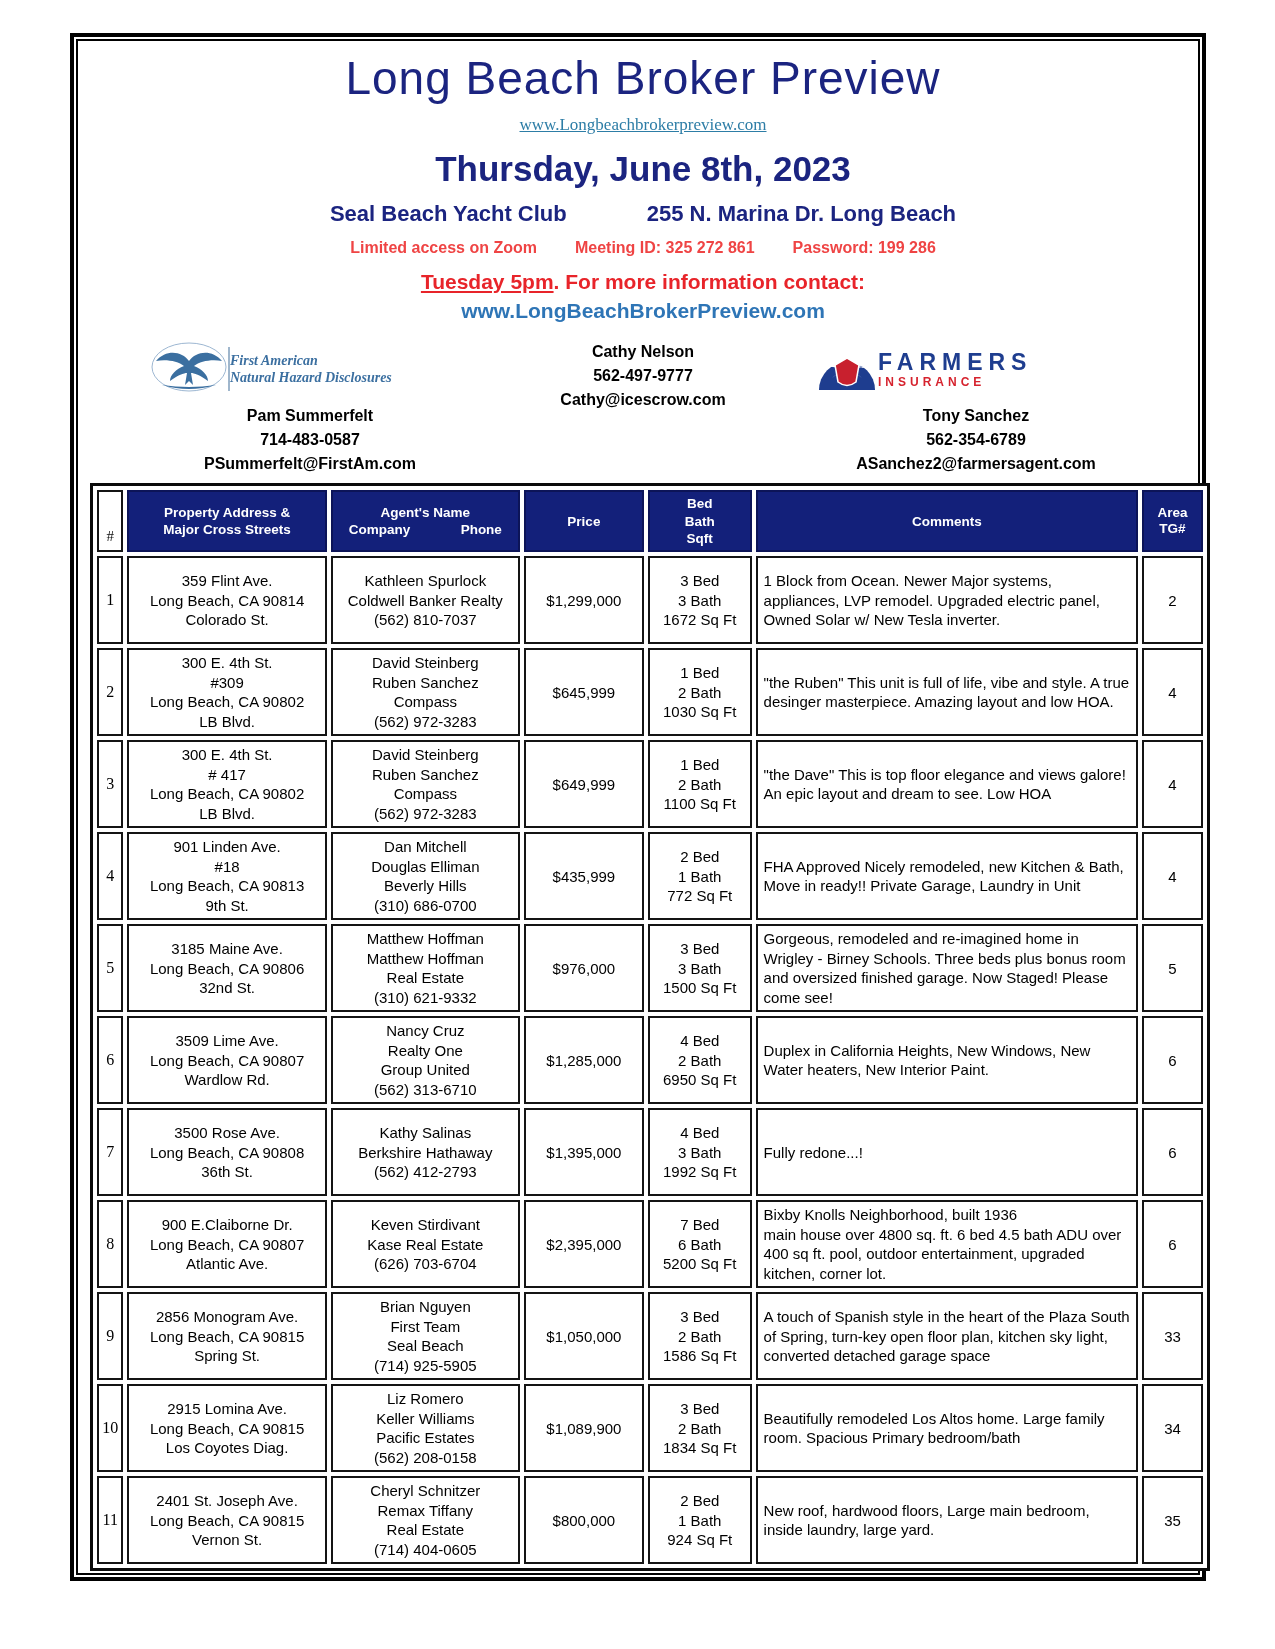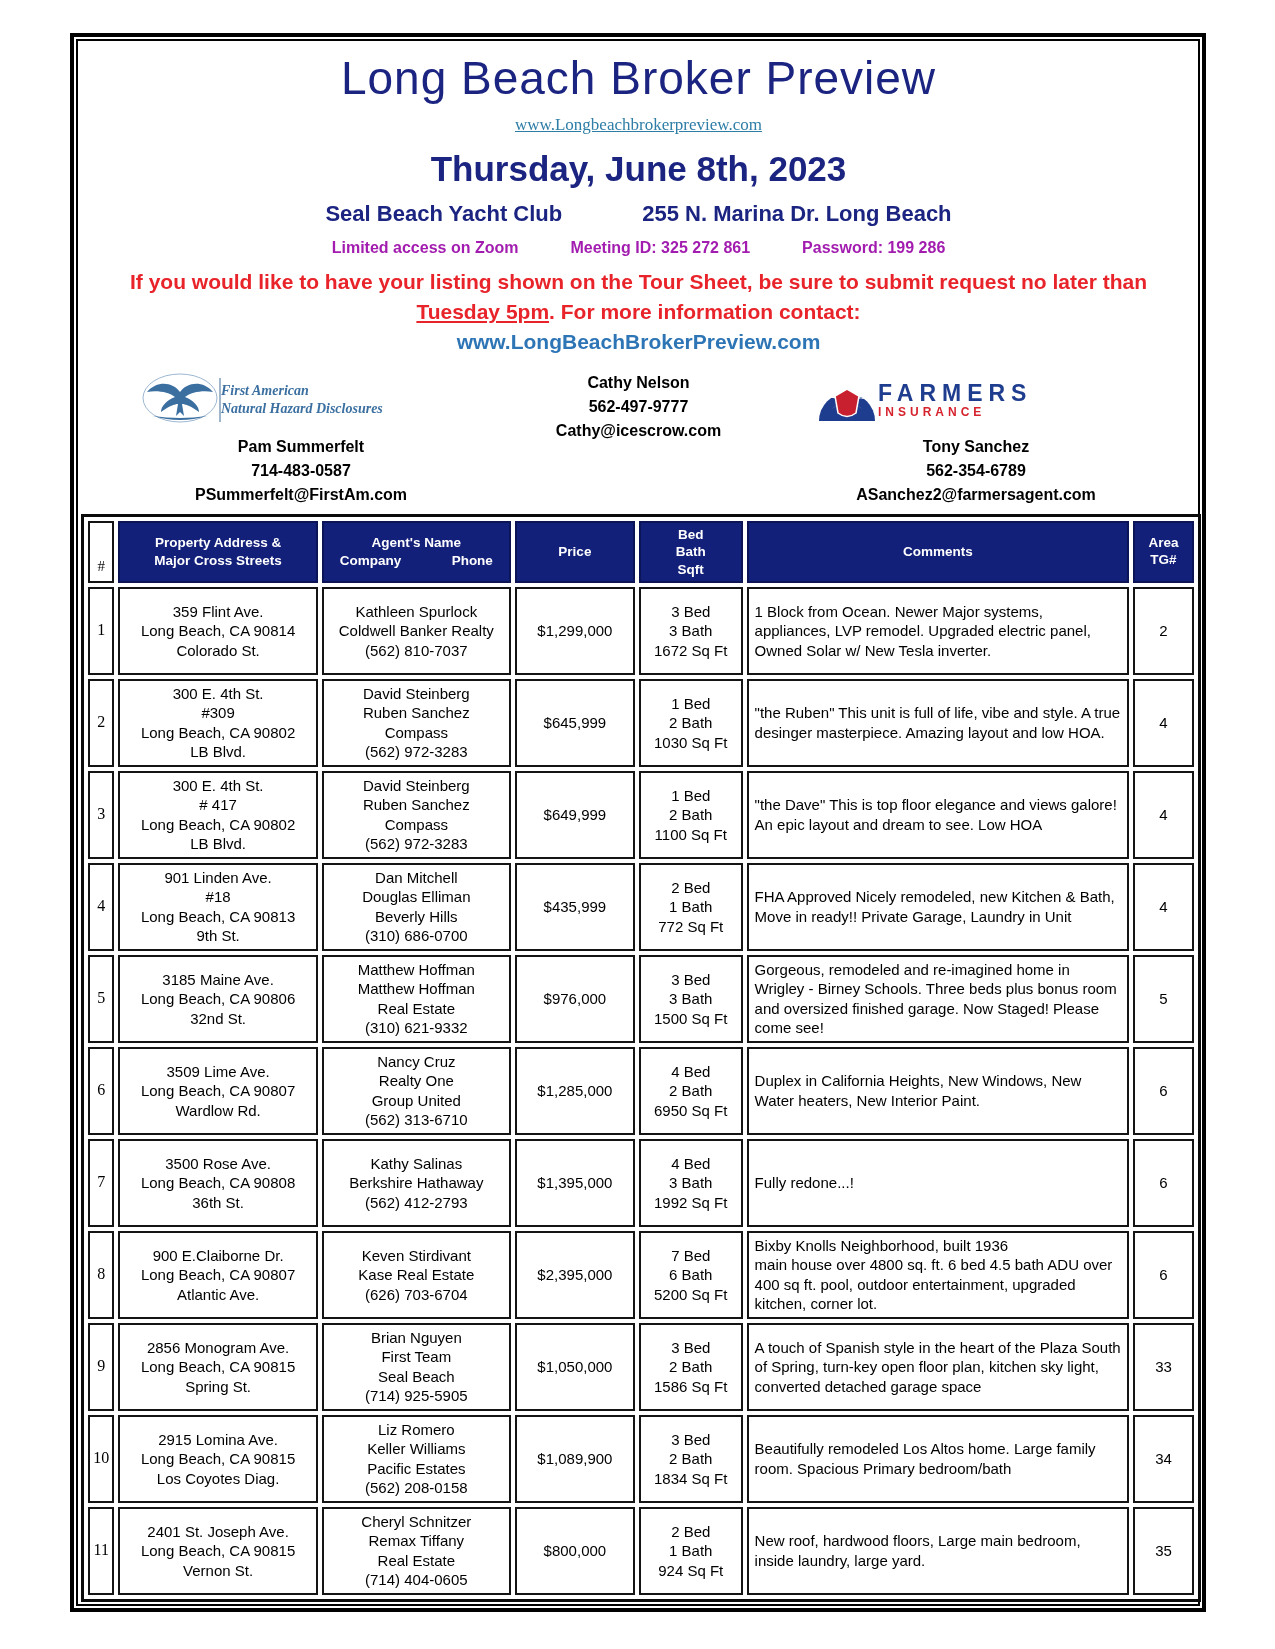--- a/index.html
+++ b/index.html
@@ -4,21 +4,21 @@
 <style>
   * { margin:0; padding:0; box-sizing:border-box; }
   body {
     width:1275px; height:1649px; background:#ffffff; position:relative;
     font-family:"Liberation Sans", sans-serif; color:#000;
   }
   .page {
     position:absolute; left:70px; top:33px; width:1136px;
     border:4px solid #000; padding:2px; background:#fff;
   }
-  .page-inner { border:2px solid #000; padding:6px 2px 0 3px; }
+  .page-inner { border:2px solid #000; padding:6px 2px 0 12px; }
 
   
   .doc-title {
     text-align:center; font-size:46px; color:#1b2480; letter-spacing:1px;
     margin-top:4px;
   }
   .top-link-wrap { text-align:center; margin-top:10px; }
   .top-link {
     font-family:"Liberation Serif", serif; font-size:17px; color:#2d7da6;
     text-decoration:underline;
@@ -29,22 +29,22 @@
   }
   .meeting-line {
     display:flex; justify-content:center; gap:70px;
     font-size:22px; font-weight:bold; color:#1b2480; margin-top:12px;
   }
   .venue-line {
     display:flex; justify-content:center; gap:80px;
     font-size:22px; font-weight:bold; color:#1b2480; margin-top:12px;
   }
   .zoom-line {
-    display:flex; justify-content:center; gap:52px;
-    font-size:16px; font-weight:bold; color:#a21caf; margin-top:12px;
+    display:flex; justify-content:center; gap:38px;
+    font-size:16px; font-weight:bold; color:#ef4444; margin-top:12px;
   }
   .notice {
     text-align:center; color:#e8242a; font-weight:bold; font-size:21px;
     margin-top:10px; line-height:1.45;
   }
   .notice .ul { text-decoration:underline; }
   .contact-url-wrap { text-align:center; margin-top:2px; }
   .contact-url { color:#2e75b6; font-weight:bold; font-size:21px; text-decoration:none; }
 
   
@@ -116,21 +116,20 @@
       <span>255 N. Marina Dr. Long Beach</span>
     </div>
 
     <div class="zoom-line">
       <span>Limited access on Zoom</span>
       <span>Meeting ID: 325 272 861</span>
       <span>Password: 199 286</span>
     </div>
 
     <div class="notice">
-      <div>If you would like to have your listing shown on the Tour Sheet, be sure to submit request no later than</div>
       <div><span class="ul">Tuesday 5pm</span><span>. For more information contact:</span></div>
     </div>
 
     <div class="contact-url-wrap">
       <a class="contact-url" href="#">www.LongBeachBrokerPreview.com</a>
     </div>
 
     <div class="sponsors">
 
       <div class="sponsor">

